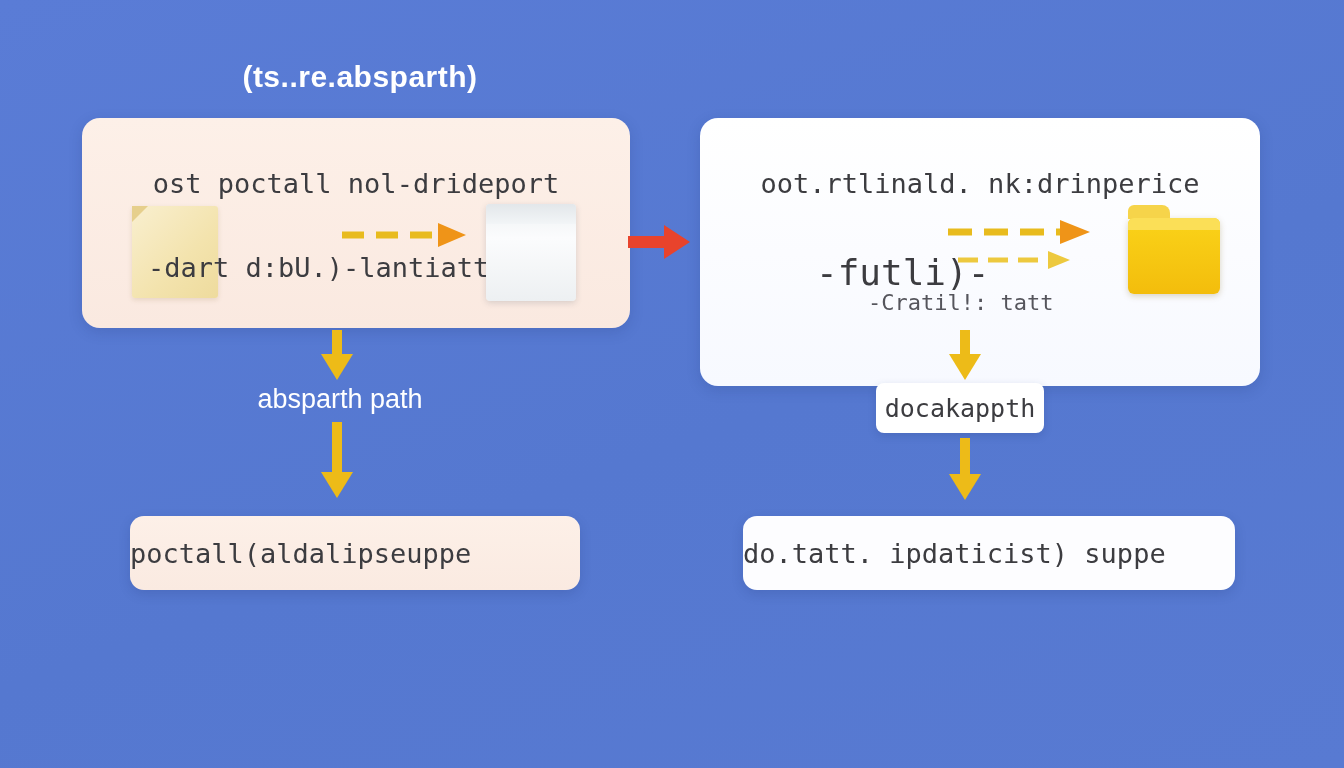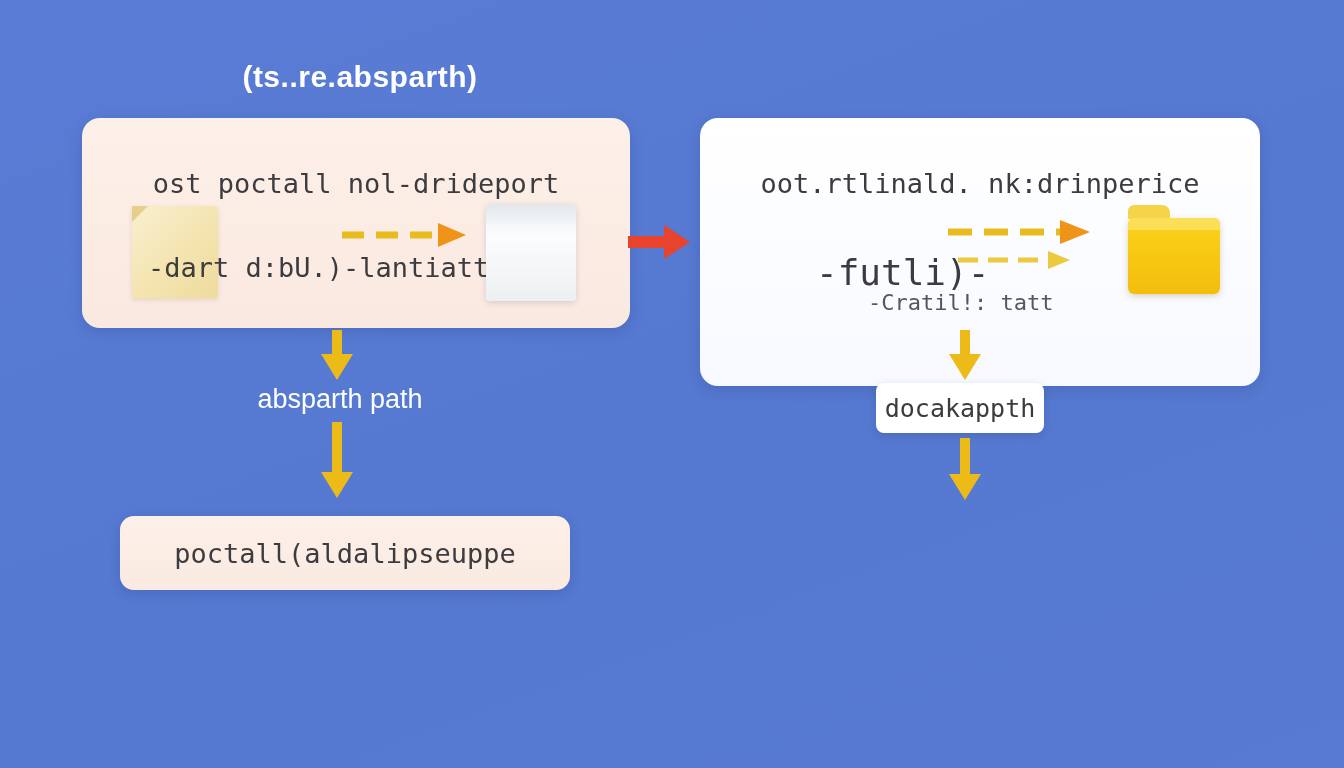--- a/index.html
+++ b/index.html
@@ -145,23 +145,24 @@
     align-items: center;
     justify-content: center;
     font-size: 25px;
     box-shadow: 0 3px 8px rgba(30,50,110,0.18);
   }
   .result-card {
     position: absolute;
     border-radius: 14px;
     display: flex;
     align-items: center;
-    justify-content: center;
+    justify-content: flex-start;
     font-size: 27px;
     box-shadow: 0 4px 12px rgba(30,50,110,0.18);
+    margin-left: 10px;
   }
   .result-card.left-result {
     left: 120px; top: 516px; width: 450px; height: 74px;
     background: linear-gradient(180deg, #fdf0e8 0%, #faeae1 100%);
   }
   .result-card.right-result {
     left: 733px; top: 516px; width: 492px; height: 74px;
     background: #fdfdff;
   }
 </style>
@@ -232,14 +233,17 @@
   </div>
   <div class="step-box mono">
     <span>docakappth</span>
   </div>
   <div class="down-arrow ra-2">
     <svg width="44" height="62" viewBox="0 0 44 62">
       <rect x="17" y="0" width="10" height="38" fill="#edbb18"></rect>
       <polygon points="6,36 38,36 22,62" fill="#edbb18"></polygon>
     </svg>
   </div>
+  <div class="result-card right-result mono">
+    <span>do.tatt. ipdaticist) suppe</span>
+  </div>
 
 </div>
 
 </body></html>

